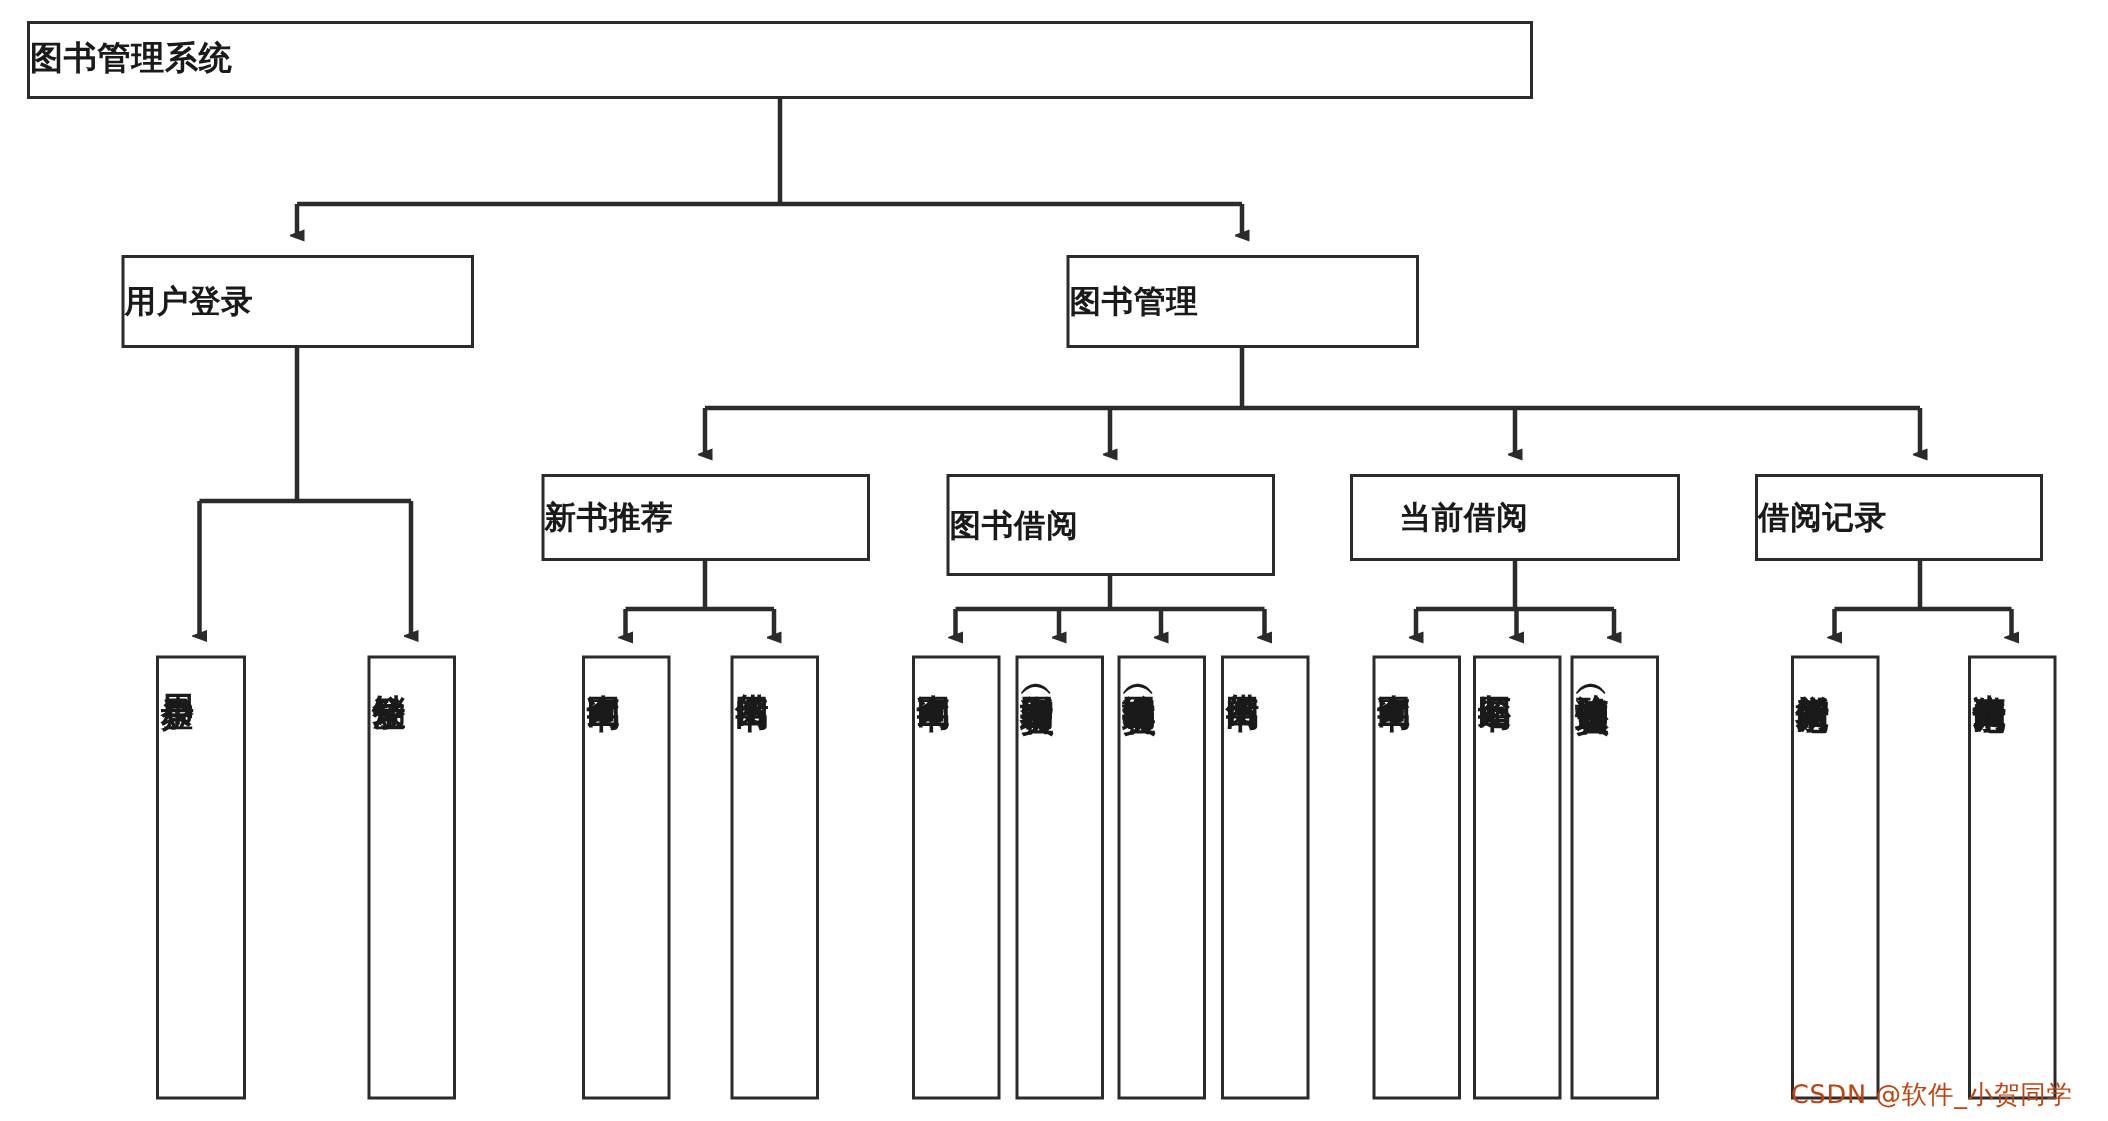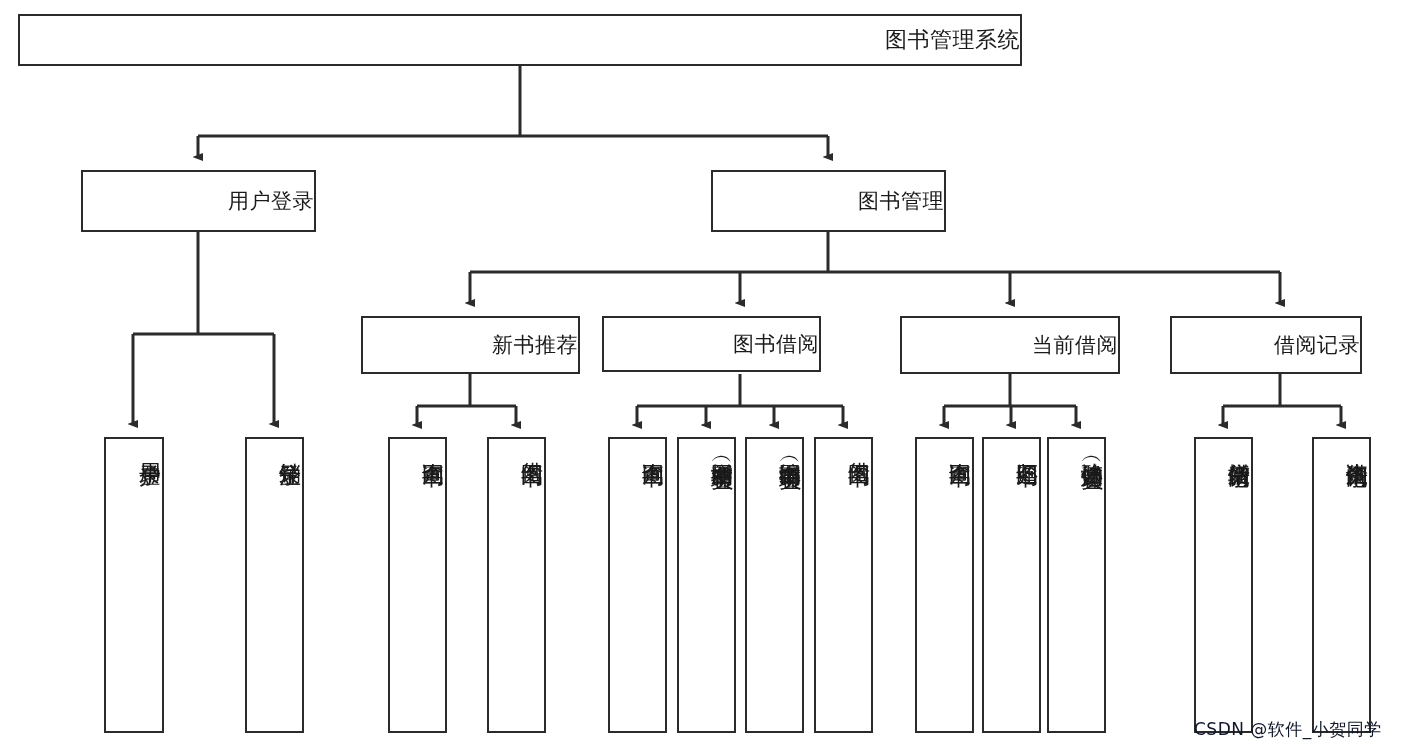--- a/index.html
+++ b/index.html
@@ -24,22 +24,23 @@
     width: 1405px;
     height: 747px;
   }
   .node {
     position: absolute;
     box-sizing: border-box;
     background: #ffffff;
     border: 2px solid #2b2b2b;
     display: flex;
     align-items: center;
-    justify-content: flex-end;
+    justify-content: flex-start;
     color: #1a1a1a;
+    font-weight: bold;
   }
   .node .label {
     display: block;
     text-align: center;
     line-height: 1.18;
     letter-spacing: 0.5px;
   }
   .node.horiz .label {
     font-size: 21px;
   }
@@ -53,21 +54,21 @@
   .node.vert .label {
     writing-mode: vertical-rl;
     text-orientation: upright;
     font-size: 22px;
     line-height: 1.06;
     letter-spacing: 1px;
     white-space: nowrap;
   }
   .watermark {
     position: absolute;
-    color: #0f172a;
+    color: #c2410c;
     font-size: 17px;
     letter-spacing: 0.5px;
     white-space: nowrap;
     font-family: "DejaVu Sans", "Liberation Sans", sans-serif;
   }
 </style>
 </head>
 <body>
 
 <div id="canvas">
@@ -130,21 +131,21 @@
   <div class="node horiz" style="left:81px; top:170px; width:235px; height:62px;">
     <span class="label">用户登录</span>
   </div>
   <div class="node horiz" style="left:361px; top:316px; width:219px; height:58px;">
     <span class="label">新书推荐</span>
   </div>
 
   <div class="node horiz" style="left:711px; top:170px; width:235px; height:62px;">
     <span class="label">图书管理</span>
   </div>
-  <div class="node horiz" style="left:602px; top:316px; width:219px; height:56px;">
+  <div class="node horiz" style="left:631px; top:316px; width:219px; height:68px;">
     <span class="label">图书借阅</span>
   </div>
   <div class="node horiz" style="left:900px; top:316px; width:220px; height:58px;padding-left:31px;">
     <span class="label">当前借阅</span>
   </div>
   <div class="node horiz" style="left:1170px; top:316px; width:192px; height:58px;">
     <span class="label">借阅记录</span>
   </div>
 
   <div class="node vert" style="left:104px; top:437px; width:60px; height:296px;">

